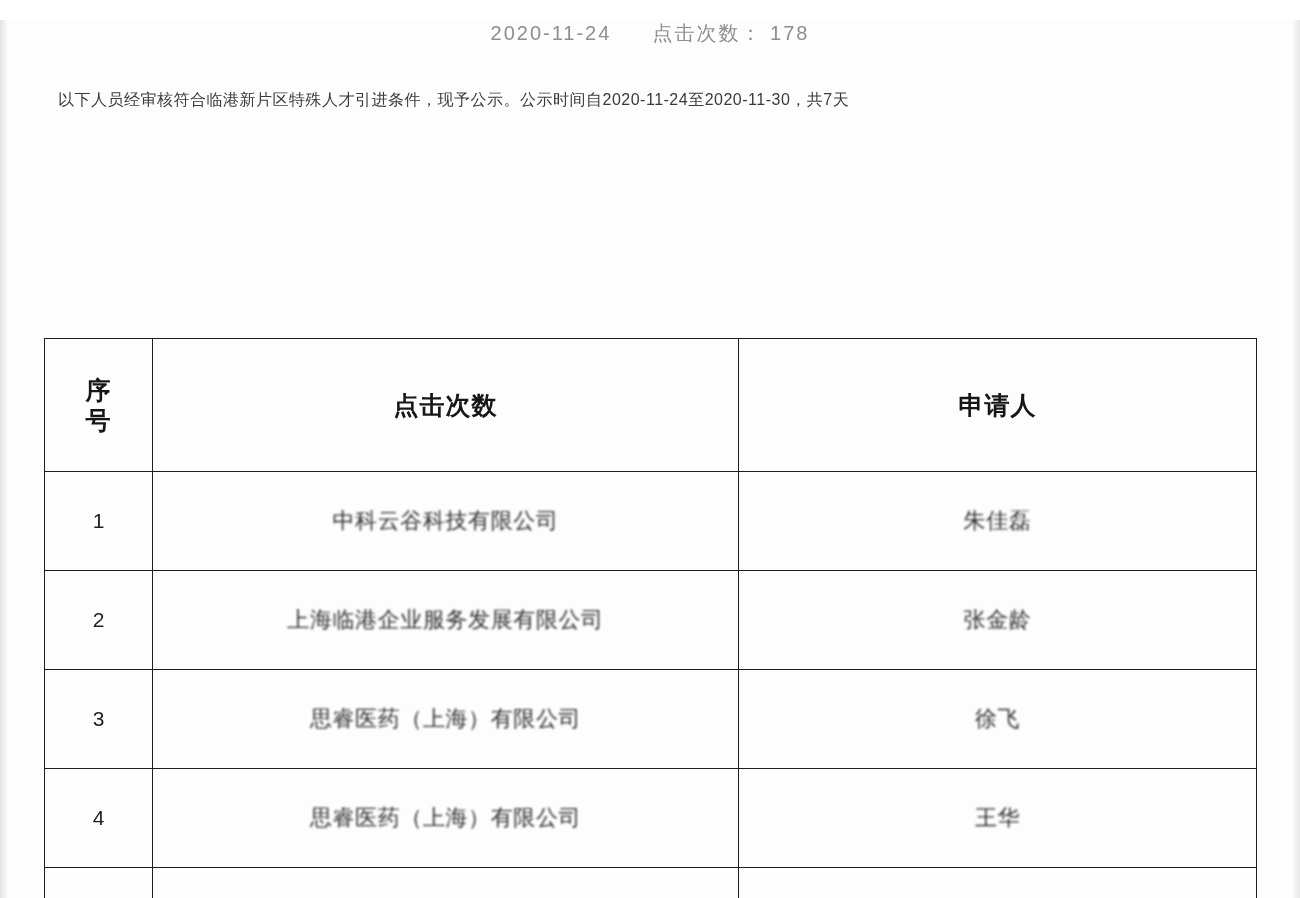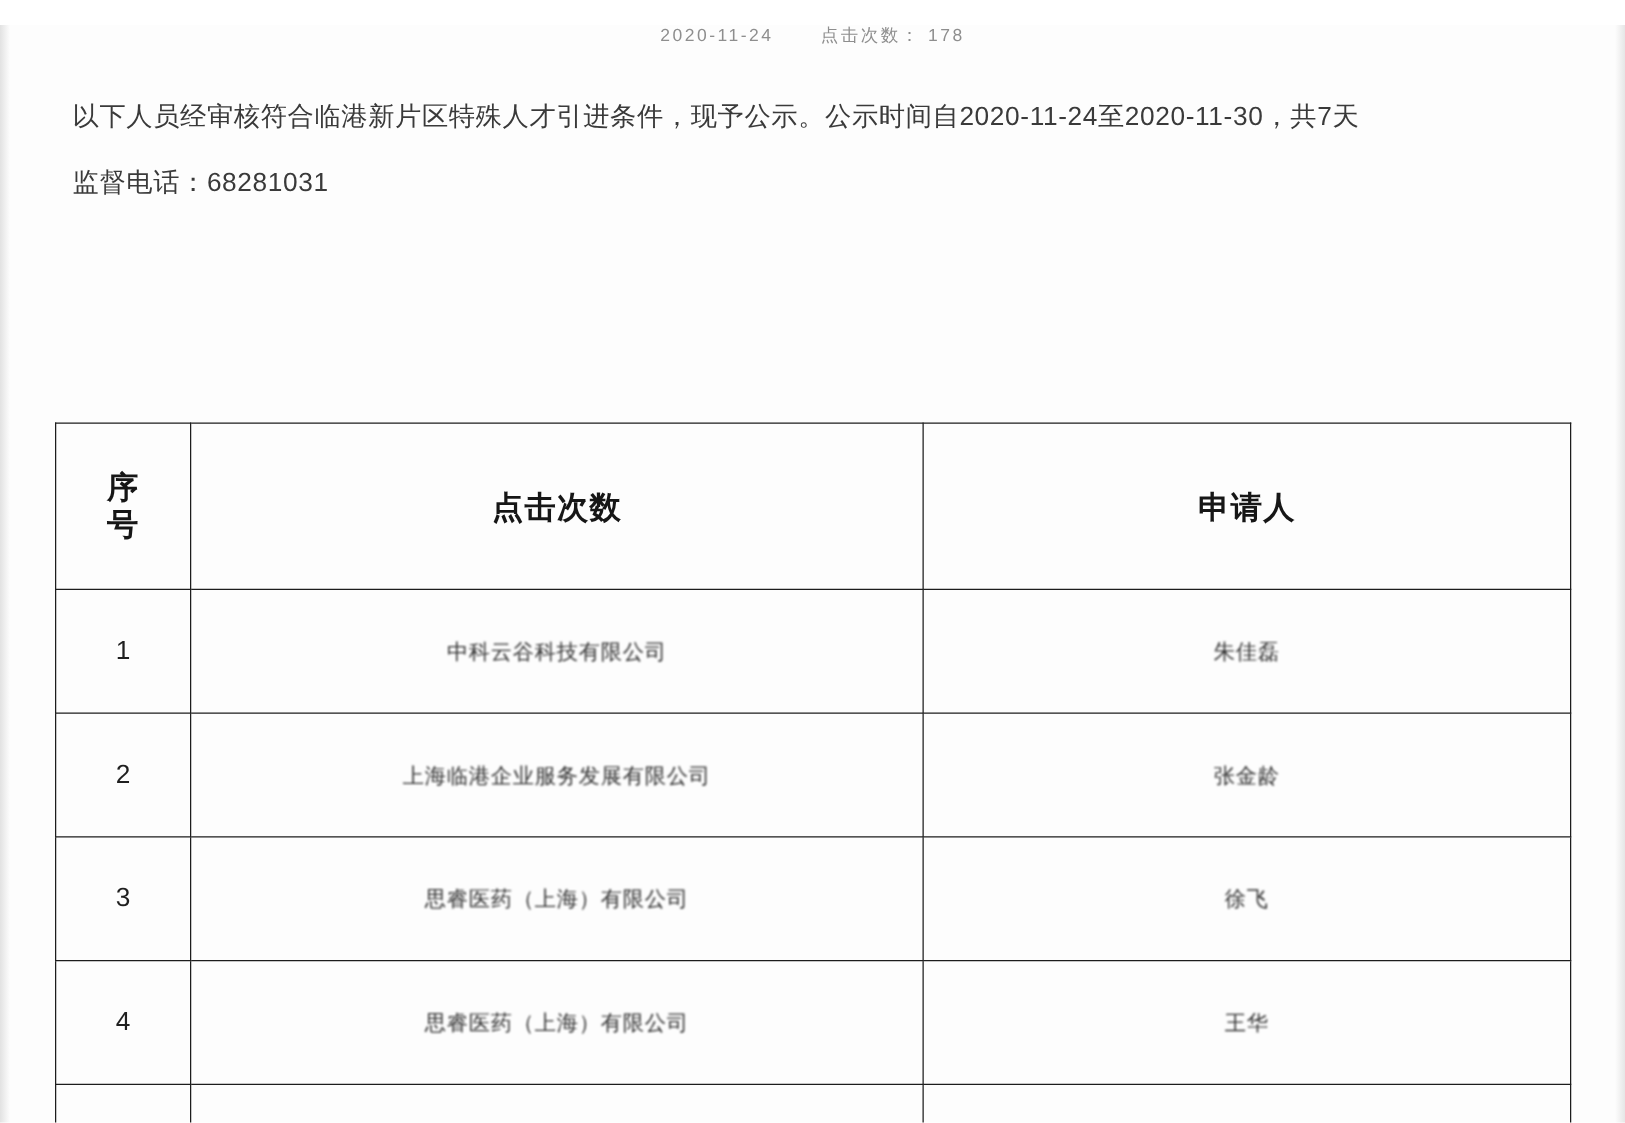--- a/index.html
+++ b/index.html
@@ -28,32 +28,32 @@
     font-size: 37px;
     font-weight: bold;
     letter-spacing: 1px;
     color: #1b1b1b;
     margin: 34px 0 0 0;
     line-height: 1.2;
   }
   .doc-meta {
     text-align: center;
     margin-top: 20px;
-    font-size: 14px;
+    font-size: 20px;
     color: #8e8e8e;
     letter-spacing: 2px;
     filter: blur(0.4px);
   }
   .doc-meta .meta-gap {
     display: inline-block;
     width: 26px;
   }
   .doc-body {
     margin: 44px 0 0 58px;
-    font-size: 21px;
+    font-size: 16px;
     color: #3a3a3a;
     letter-spacing: 0.5px;
     line-height: 1.1;
     filter: blur(0.5px);
   }
   .doc-body.second {
     margin-top: 30px;
   }
   table.reg-table {
     position: absolute;
@@ -78,21 +78,21 @@
     font-weight: bold;
     color: #161616;
     letter-spacing: 1px;
   }
   thead th .stack {
     display: block;
     line-height: 1.22;
   }
   tbody td {
     height: 98px;
-    font-size: 17px;
+    font-size: 22px;
     color: #2e2e2e;
   }
   tbody td.idx {
     font-size: 21px;
     color: #1f1f1f;
     filter: none;
   }
   tbody td.blurry {
     filter: blur(0.9px);
     letter-spacing: 0.6px;
@@ -128,21 +128,20 @@
 
 
   <div class="doc-meta">
     <span>2020-11-24</span>
     <span class="meta-gap"></span>
     <span>点击次数：</span>
     <span>178</span>
   </div>
 
   <p class="doc-body">以下人员经审核符合临港新片区特殊人才引进条件，现予公示。公示时间自2020-11-24至2020-11-30，共7天</p>
-  <p class="doc-body second">监督电话：68281031</p>
 
   <table class="reg-table">
     <colgroup>
       <col class="col-idx">
       <col class="col-org">
       <col class="col-person">
     </colgroup>
     <thead>
       <tr>
         <th>

